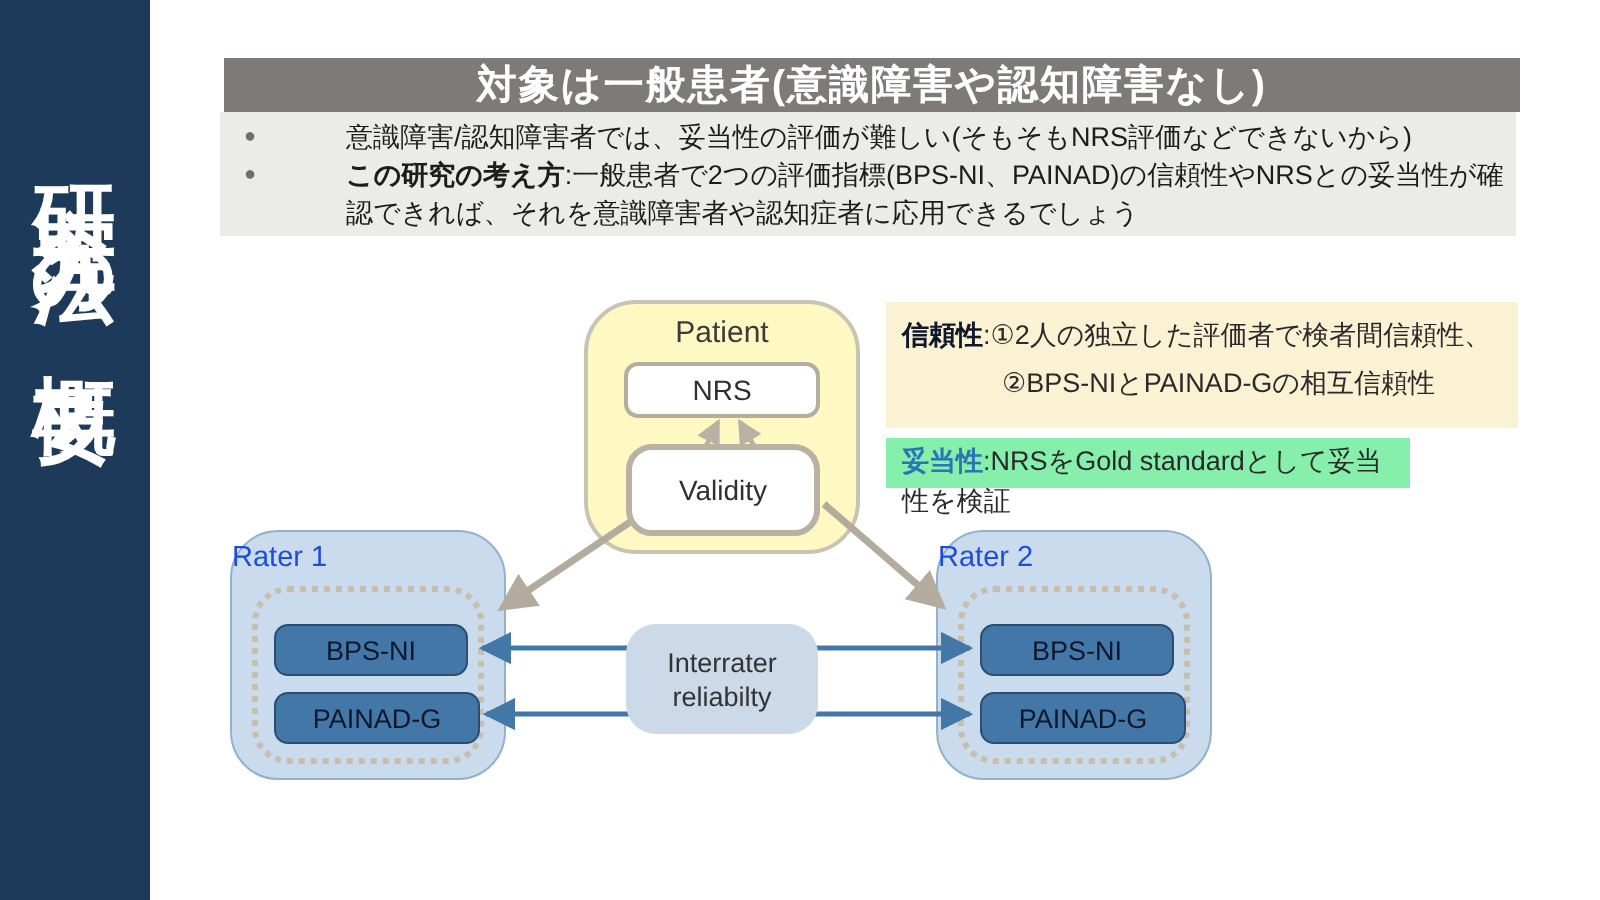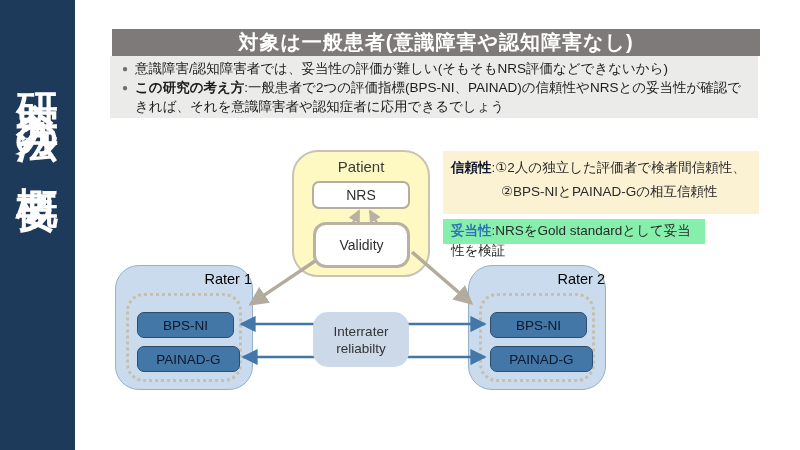--- a/index.html
+++ b/index.html
@@ -22,21 +22,21 @@
     display:flex;align-items:center;justify-content:center;
     color:#ffffff;font-size:20px;font-weight:bold;letter-spacing:1px;
   }
   
   .bullet-panel{
     position:absolute;left:110px;top:56px;width:648px;height:62px;background:#ebebea;
     padding:3px 6px 3px 12px;color:#1c1c1c;font-size:13.5px;line-height:19px;
   }
   .bullet-row{display:flex;}
   .bullet-marker{color:#6e6e6e;font-size:10px;line-height:19px;margin-right:7px;flex:0 0 auto;}
-  .bullet-text{flex:1 1 auto;}
+  .bullet-text{flex:1 1 auto;margin-left:38px;}
   .bold{font-weight:bold;}
   
   .note-yellow{
     position:absolute;left:443px;top:151px;width:316px;height:63px;background:#fbf1d3;
     padding:5px 8px;font-size:13.5px;line-height:24px;color:#2a2a2a;
   }
   .note-yellow .lbl{color:#0f172a;font-weight:bold;text-align:center;}
   .note-line2{margin-left:50px;}
   .note-blue{
     position:absolute;left:443px;top:219px;width:262px;height:25px;background:#86efac;
@@ -58,21 +58,21 @@
     position:absolute;left:313px;top:222px;width:97px;height:46px;z-index:4;
     background:#ffffff;border:3px solid #b9b1a2;border-radius:13px;
     display:flex;align-items:center;justify-content:center;font-size:14px;color:#2f2f2f;
   }
   .rater-group{
     position:absolute;top:265px;width:138px;height:125px;z-index:2;
     background:#c9dbec;border:1.5px solid #93b1cb;border-radius:24px;
   }
   .rater1{left:115px;}
   .rater2{left:468px;}
-  .rater-label{position:absolute;top:5px;left:0;width:100%;text-align:right;font-size:14.5px;color:#000000;}
+  .rater-label{position:absolute;top:5px;left:0;width:100%;text-align:left;font-size:14.5px;color:#1d4ed8;}
   .dotted-area{
     position:absolute;left:10px;right:10px;top:27px;bottom:7px;
     border:3px dotted #c7bfab;border-radius:18px;
   }
   .scale-box{
     position:absolute;left:21px;height:26px;
     background:#4377a8;border:1px solid #2c4d6e;border-radius:7px;
     display:flex;align-items:center;justify-content:center;
     color:#0f172a;font-size:13.5px;
   }

